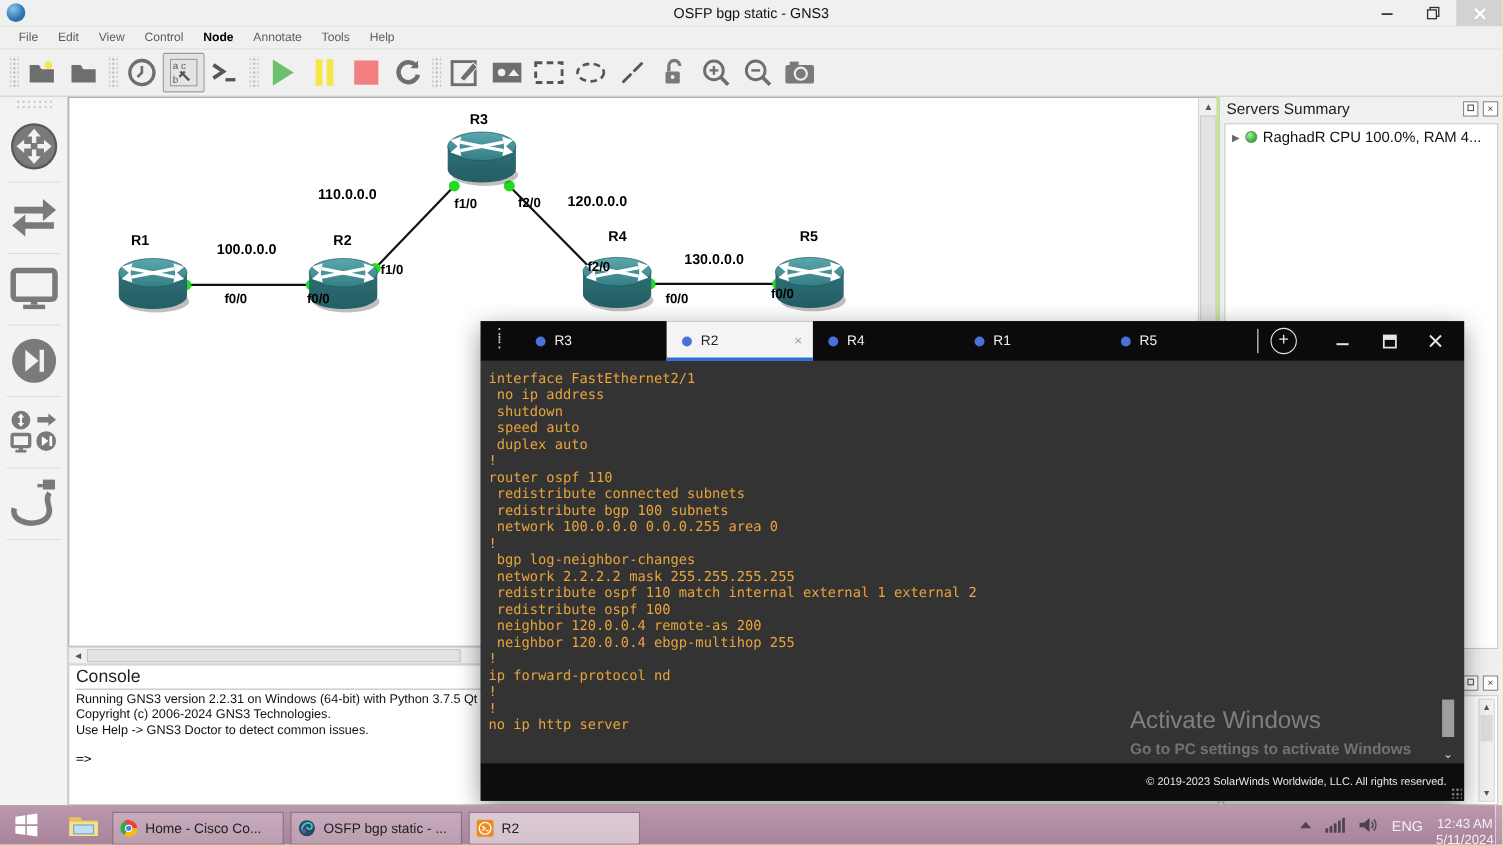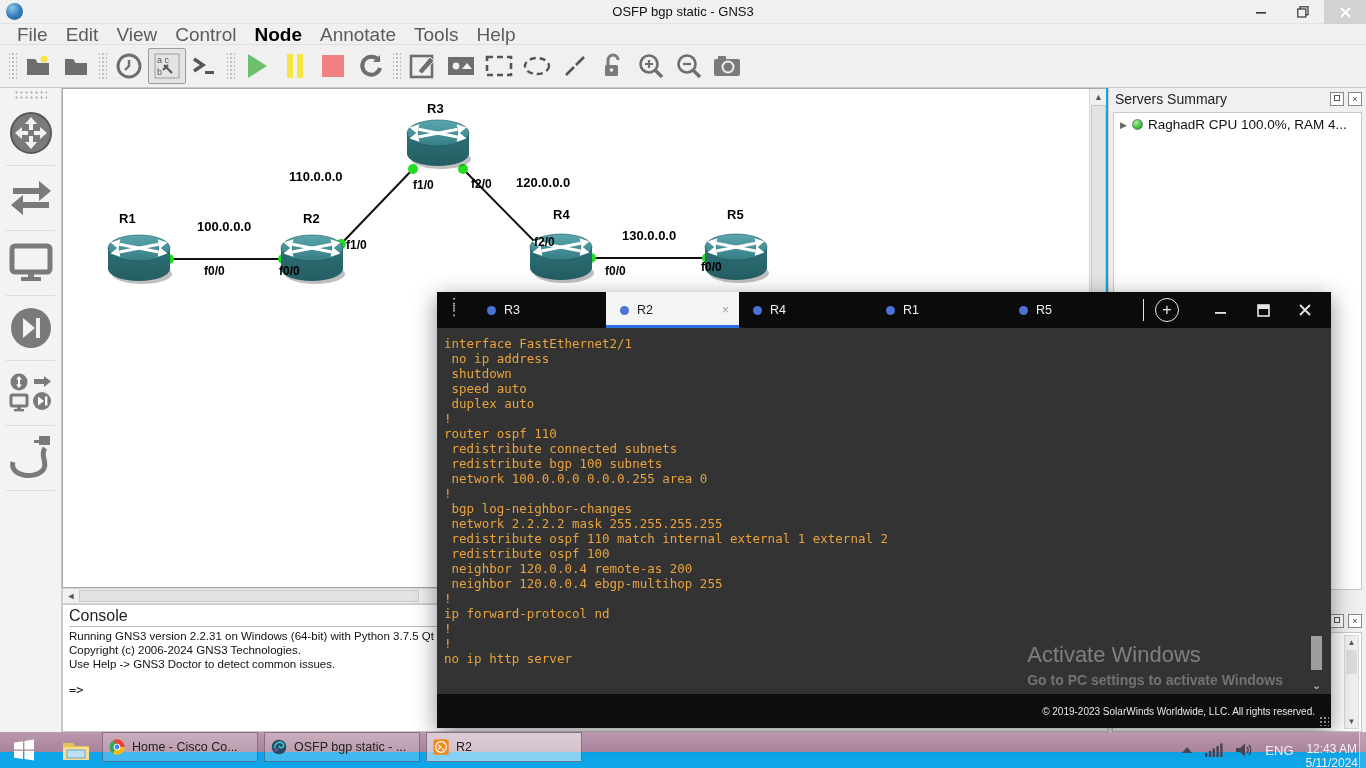--- a/index.html
+++ b/index.html
@@ -1,30 +1,30 @@
 <!DOCTYPE html>
 <html><head>
 <meta charset="utf-8">
 <style>
   * { margin:0; padding:0; box-sizing:border-box; }
   html,body { width:1366px; height:768px; overflow:hidden; }
   body { font-family:"Liberation Sans", sans-serif; }
-  #screen { position:relative; width:1366px; height:768px; background:#0ea5e9; overflow:hidden; }
+  #screen { position:relative; width:1366px; height:768px; background:#bef264; overflow:hidden; }
 
   
   .titlebar { position:absolute; left:0; top:0; width:1366px; height:24px; background:#f0f0f0; border-bottom:1px solid #e2e2e2; }
   .titlebar .appicon { position:absolute; left:6px; top:3px; width:17px; height:17px; border-radius:50%;
      background:radial-gradient(circle at 35% 30%, #8ec7e8, #2f7ab8 55%, #245a8a); }
   .titlebar .title { position:absolute; left:0; right:0; top:0; height:24px; line-height:24px; text-align:center; font-size:13px; color:#111; }
   .winbtns { position:absolute; right:0; top:0; height:24px; display:flex; }
   .winbtn { width:42px; height:24px; display:flex; align-items:center; justify-content:center; }
   .winbtn.close { background:#d2d2d2; }
 
   .menubar { position:absolute; left:0; top:24px; width:1366px; height:21px; background:#f0f0f0; border-bottom:1px solid #e0e0e0; display:flex; align-items:center; padding-left:8px; }
-  .menuitem { font-size:19px; color:#5c5c5c; padding:0 9px; height:21px; line-height:21px; }
+  .menuitem { font-size:11px; color:#5c5c5c; padding:0 9px; height:21px; line-height:21px; }
   .menuitem.focused { color:#000; font-weight:bold; }
 
   .toolbar { position:absolute; left:0; top:45px; width:1366px; height:43px; background:#f0f0f0; border-bottom:1px solid #c9c9c9; display:flex; align-items:center; padding-left:6px; }
   .tb-handle { width:8px; height:30px; margin:0 3px; background-image:radial-gradient(#bdbdbd 1px, transparent 1.2px); background-size:4px 4px; background-position:center; }
   .tb-btn { width:38px; height:36px; display:flex; align-items:center; justify-content:center; }
   .tb-btn.pressed { background:#e4e4e4; border:1px solid #9c9c9c; border-radius:2px; }
   .tb-btn svg { display:block; }
 
   
   .devicebar { position:absolute; left:0; top:88px; width:62px; height:644px; background:#f3f3f3; border-right:1px solid #c9c9c9; }
@@ -92,22 +92,22 @@
   .sw-brand { display:flex; align-items:center; margin-left:16px; gap:8px; }
   .sw-name { color:#f2f2f2; font-size:13.5px; letter-spacing:0.3px; }
   .sw-sep { width:1px; height:18px; background:#555; margin:0 10px; }
   .sw-app { color:#eee; font-size:13px; }
   .sw-tag { color:#f2a23a; font-size:12.5px; font-style:italic; margin-left:8px; }
   .sw-copy { position:absolute; right:16px; color:#e8e8e8; font-size:10px; }
   .grip { position:absolute; right:2px; bottom:2px; width:10px; height:10px;
      background-image:radial-gradient(#8b8b8b 1px, transparent 1.2px); background-size:4px 4px; }
 
   
-  .taskbar { position:absolute; left:0; top:732px; width:1366px; height:20px;
-     background:linear-gradient(#bb98ad, #a8839a); display:flex; align-items:flex-start; }
+  .taskbar { position:absolute; left:0; top:732px; width:1366px; height:36px;
+     background:linear-gradient(#bb98ad, #a8839a); display:flex; align-items:flex-end; }
   .start { width:48px; height:36px; display:flex; align-items:center; justify-content:center; }
   .tb-explorer { width:40px; height:36px; display:flex; align-items:center; justify-content:center; margin-left:8px; }
   .taskbtn { width:156px; height:30px; margin-left:6px; background:rgba(255,255,255,0.22); border:1px solid rgba(70,40,60,0.45);
      display:flex; align-items:center; gap:7px; padding-left:6px; color:#222; font-size:12.5px; }
   .taskbtn.active { background:rgba(255,255,255,0.5); border-color:rgba(70,40,60,0.55); }
   .taskbtn .tlabel { white-space:nowrap; overflow:hidden; }
   .tray { position:absolute; right:8px; top:0; height:36px; display:flex; align-items:center; gap:12px; }
   .tray .lang { color:#f5f0f3; font-size:13px; }
   .clock { color:#f5f0f3; font-size:12px; text-align:center; line-height:14px;margin-top:12px; }
   .showdesk { position:absolute; right:0; top:0; width:7px; height:36px; border-left:1px solid rgba(255,255,255,0.5); background:rgba(255,255,255,0.12); }

